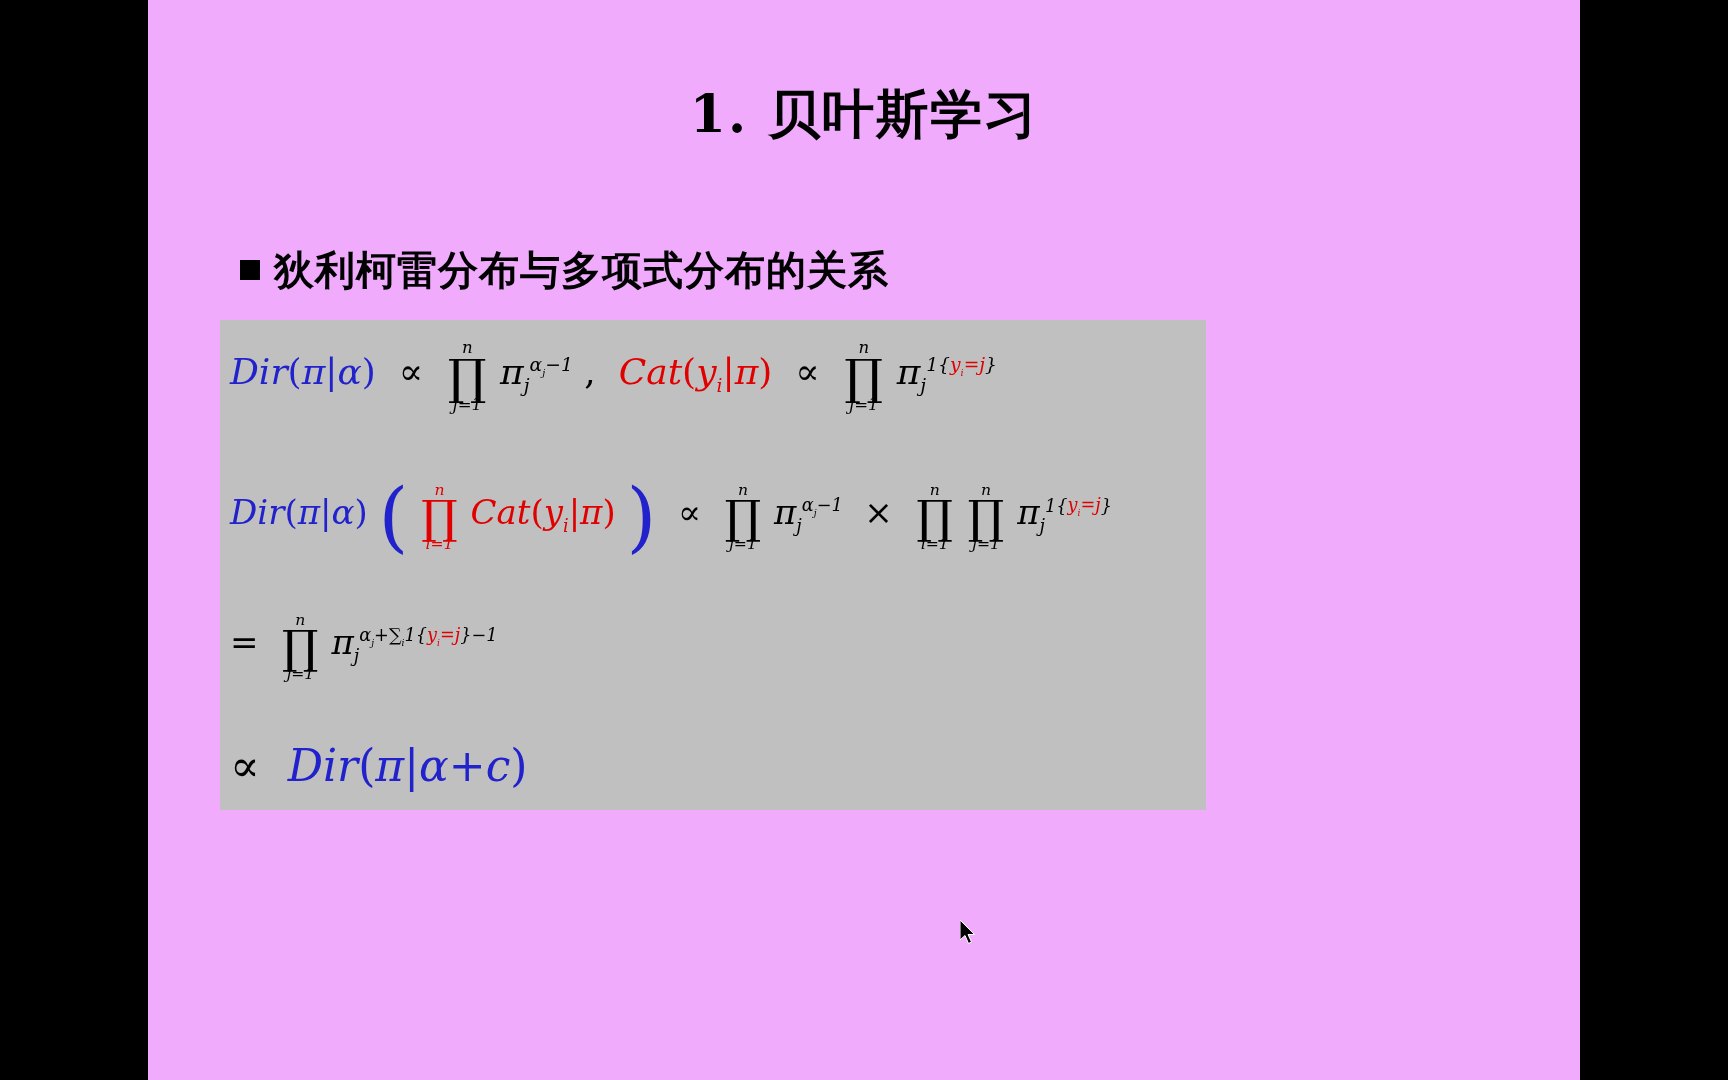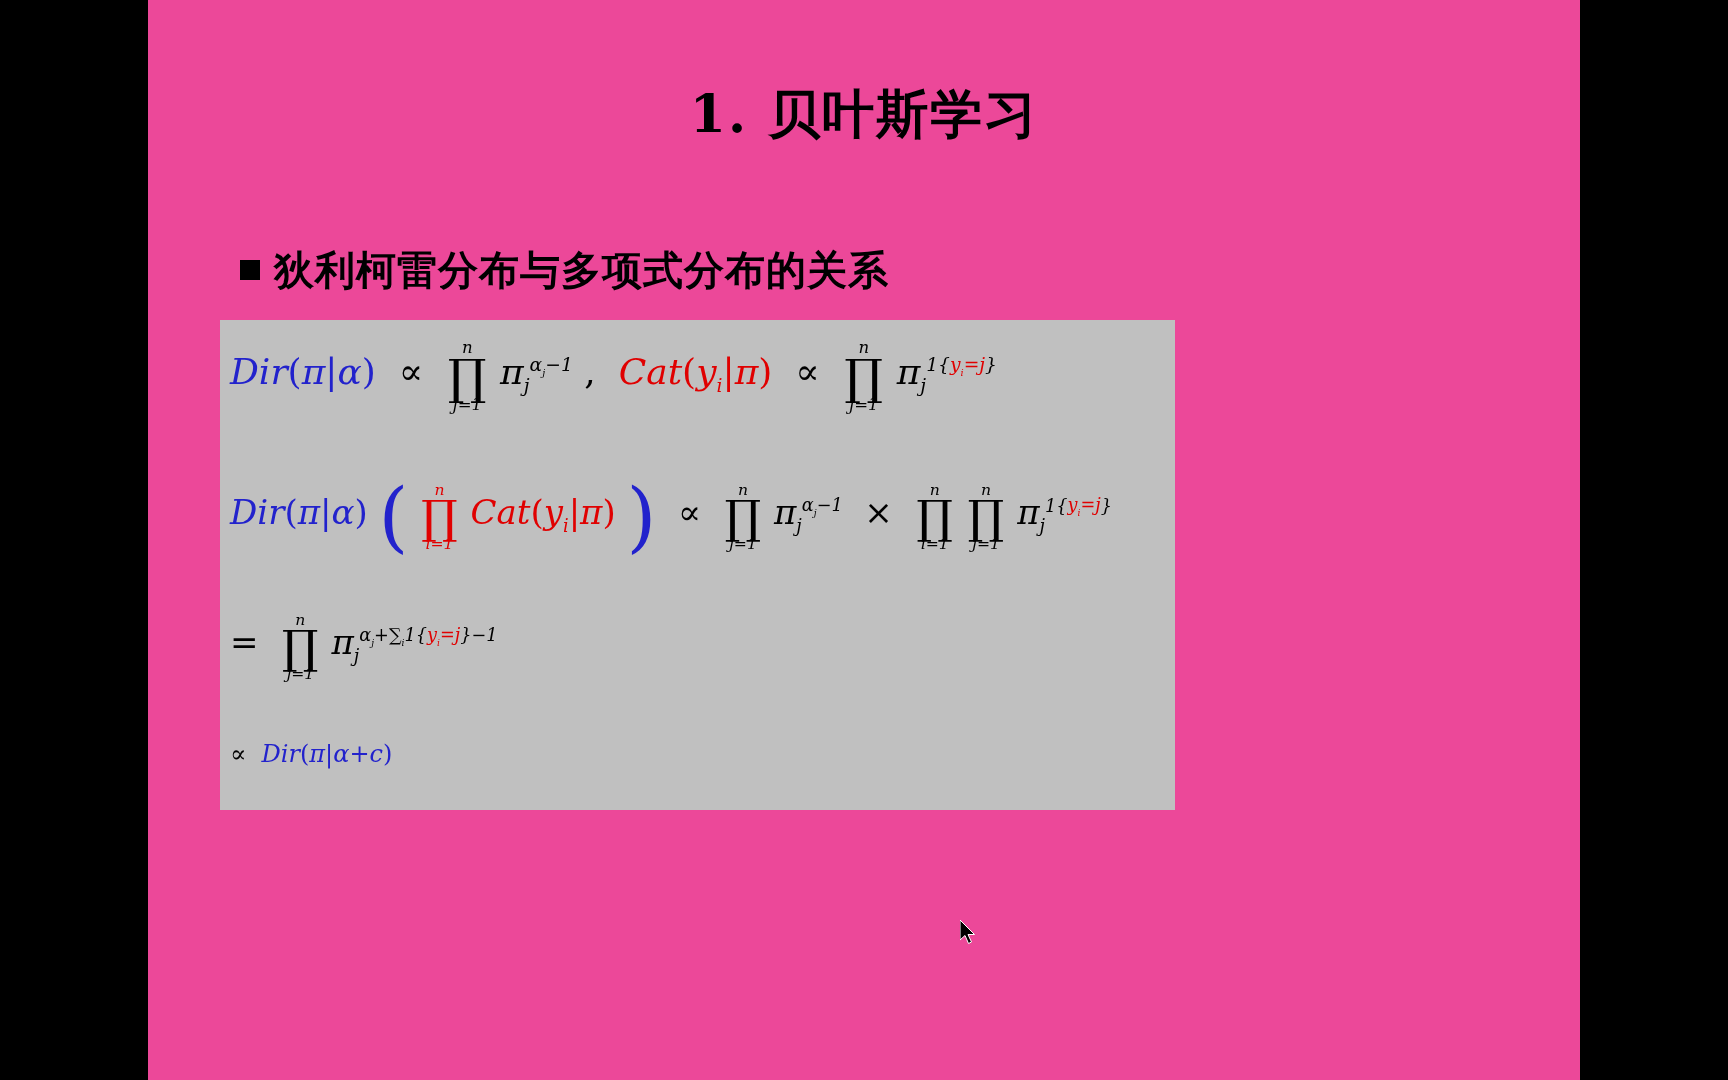--- a/index.html
+++ b/index.html
@@ -18,21 +18,21 @@
     width: 1728px;
     height: 1080px;
     background: #000000;
   }
   .slide {
     position: absolute;
     left: 148px;
     top: 0px;
     width: 1432px;
     height: 1080px;
-    background: #ec4899;
+    background: #f0abfc;
   }
   .slide-title {
     position: absolute;
     left: 0;
     top: 80px;
     width: 100%;
     text-align: center;
     font-family: "DejaVu Serif", serif;
     font-weight: bold;
     font-size: 52px;
@@ -62,32 +62,33 @@
     letter-spacing: 1px;
     line-height: 1.1;
   }
   .formula-panel {
     position: absolute;
     left: 72px;
     top: 320px;
     width: 955px;
     height: 490px;
     background: #c0c0c0;
+    padding-left: 31px;
   }
   .formula-line {
     position: absolute;
     font-family: "DejaVu Serif", serif;
     font-style: italic;
     color: #000000;
     white-space: nowrap;
   }
   .l1 { left: 10px; top: 18px;  font-size: 36px; }
   .l2 { left: 10px; top: 160px; font-size: 34px; }
   .l3 { left: 10px; top: 290px; font-size: 34px; }
-  .l4 { left: 10px; top: 420px; font-size: 24px; }
+  .l4 { left: 10px; top: 420px; font-size: 44px; }
 
   .blue { color: #2222cc; }
   .red  { color: #e00000; }
   .black { color: #000000; }
 
   
   .mi { font-style: italic; }
   .up { font-style: normal; }
   .prod {
     display: inline-flex;

